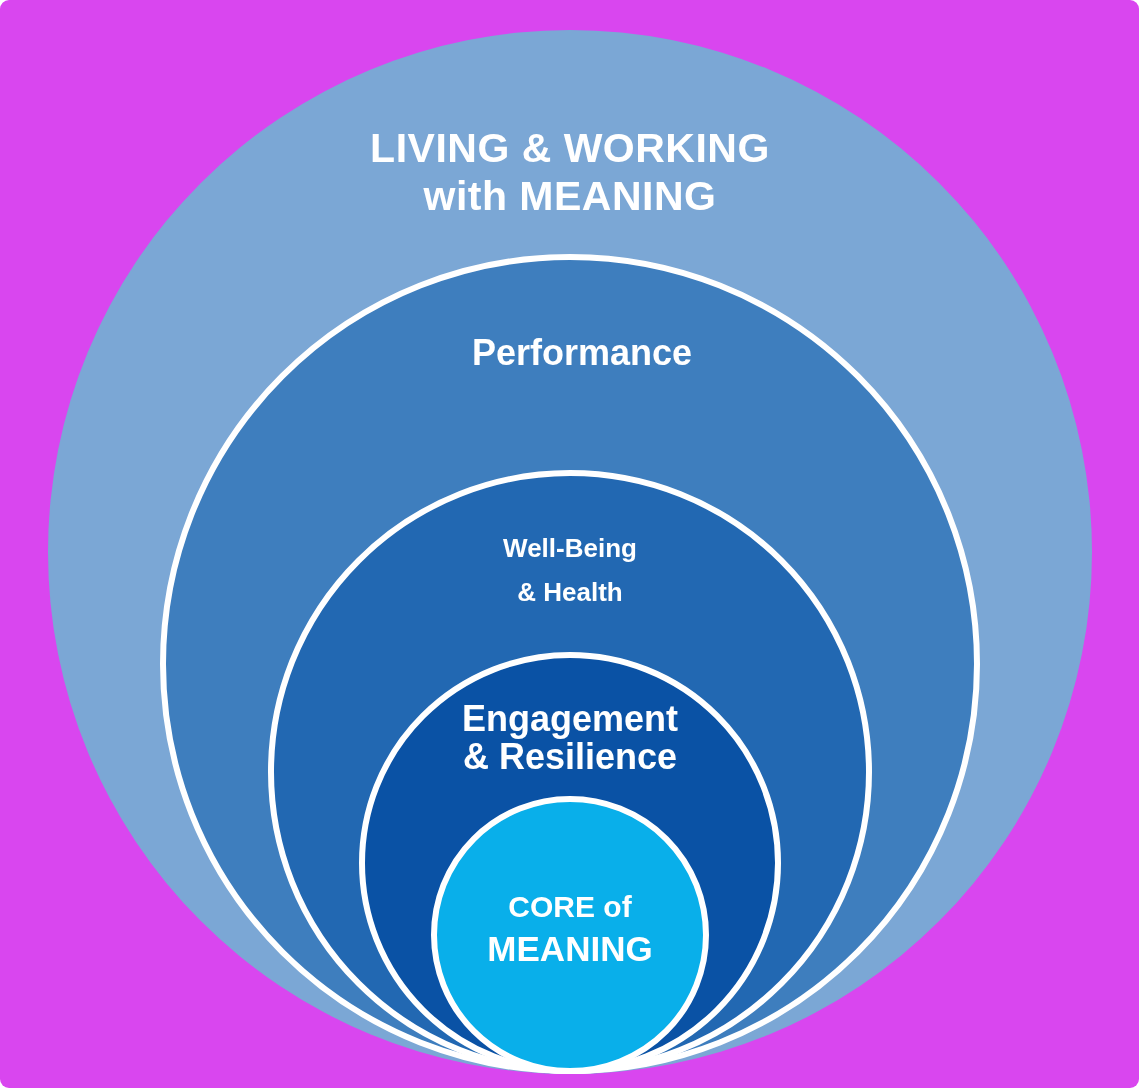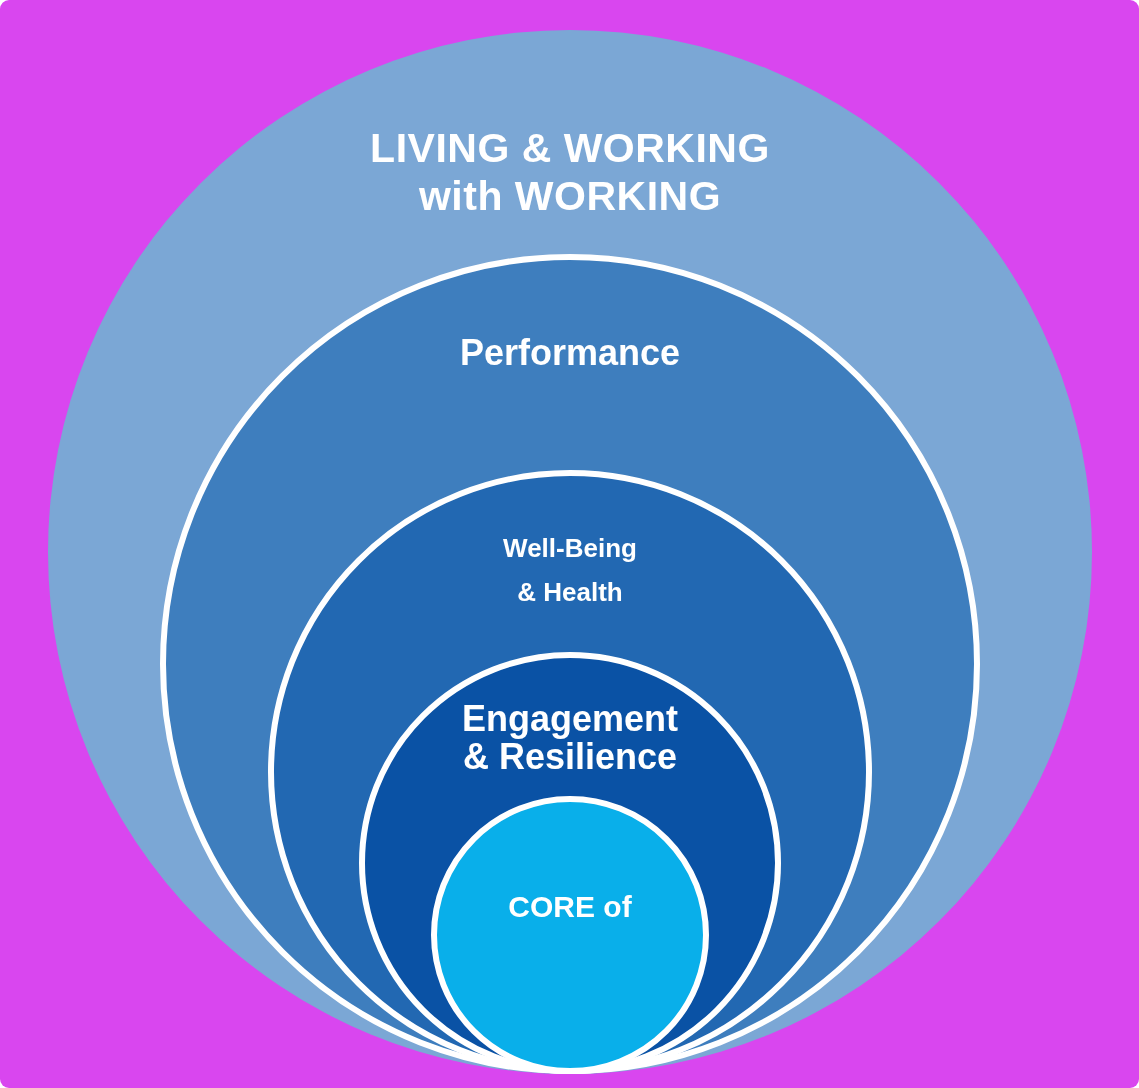--- a/index.html
+++ b/index.html
@@ -33,21 +33,21 @@
 
   .ring-label {
     position: absolute;
     text-align: center;
     color: #ffffff;
     font-weight: bold;
     white-space: nowrap;
     pointer-events: none;
   }
   #label-1 { left: 220px; top: 124px; width: 700px; font-size: 41px; line-height: 48px; letter-spacing: 0.5px; }
-  #label-2 { left: 320px; top: 330px; width: 500px; font-size: 36px; line-height: 46px; }
+  #label-2 { left: 332px; top: 330px; width: 500px; font-size: 36px; line-height: 46px; }
   #label-3 { left: 370px; top: 526px; width: 400px; font-size: 26px; line-height: 44px; }
   #label-4 { left: 390px; top: 700px; width: 360px; font-size: 36px; line-height: 38px; }
   #label-5 { left: 431px; top: 886px; width: 278px; font-size: 30px; line-height: 42px; }
   #label-5 .line2 { font-size: 35px; }
   .line { display: block; }
 </style>
 </head>
 <body>
 
 <div id="canvas">
@@ -57,34 +57,35 @@
   <div class="ring stroked" id="ring-2" style="background-color: rgb(62, 126, 190);"></div>
 
   <div class="ring stroked" id="ring-3" style="background-color: rgb(34, 104, 178);"></div>
 
   <div class="ring stroked" id="ring-4" style="background-color: rgb(10, 82, 165);"></div>
 
   <div class="ring stroked" id="ring-5" style="background-color: rgb(9, 175, 234);"></div>
 
   <div class="ring-label" id="label-1">
     <span class="line line1">LIVING &amp; WORKING</span>
-    <span class="line line2">with WORKING</span>
+    <span class="line line2">with MEANING</span>
   </div>
 
   <div class="ring-label" id="label-2">
     <span class="line line1">Performance</span>
   </div>
 
   <div class="ring-label" id="label-3">
     <span class="line line1">Well-Being</span>
     <span class="line line2">&amp; Health</span>
   </div>
 
   <div class="ring-label" id="label-4">
     <span class="line line1">Engagement</span>
     <span class="line line2">&amp; Resilience</span>
   </div>
 
   <div class="ring-label" id="label-5">
     <span class="line line1">CORE of</span>
+    <span class="line line2">MEANING</span>
   </div>
 
 </div>
 
 </body></html>

